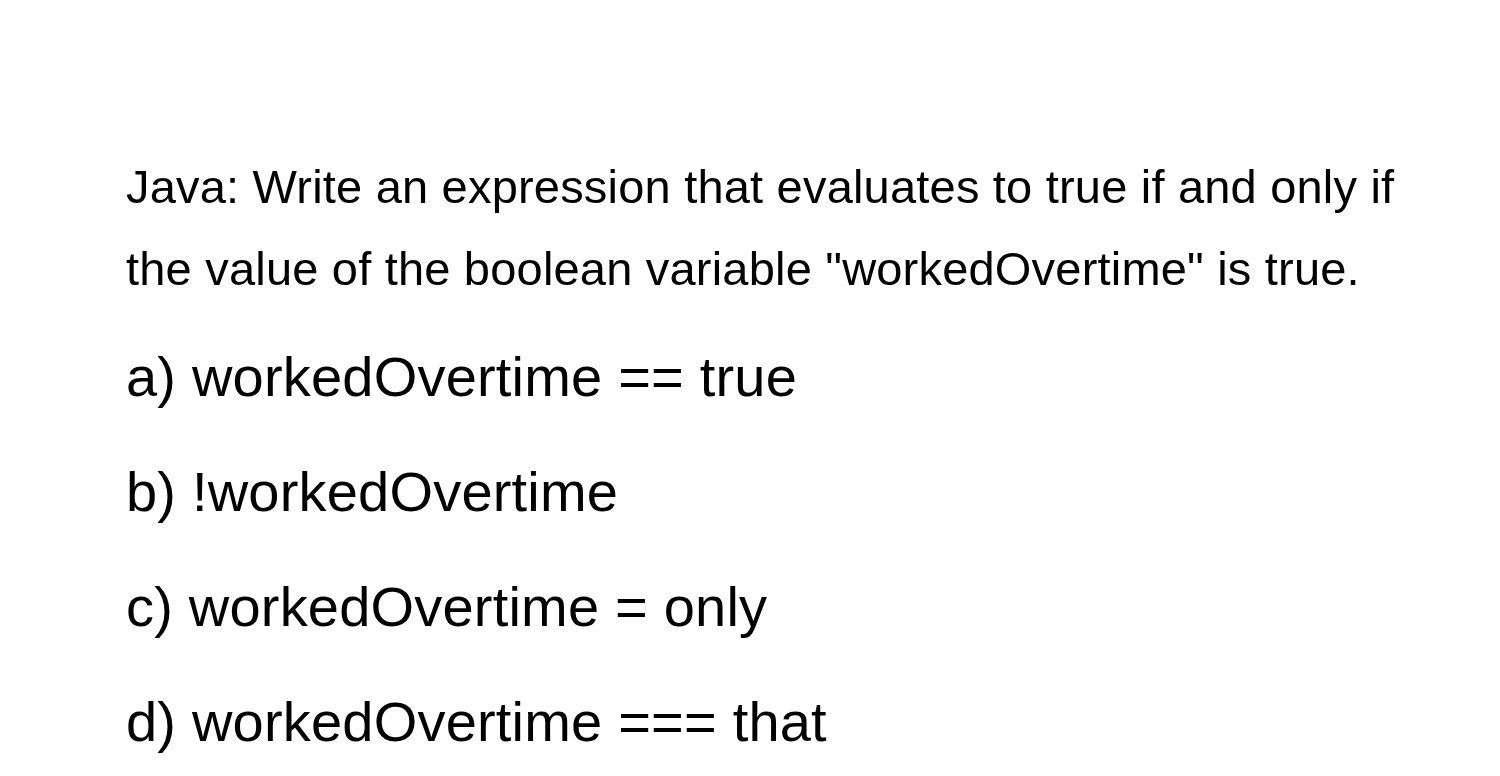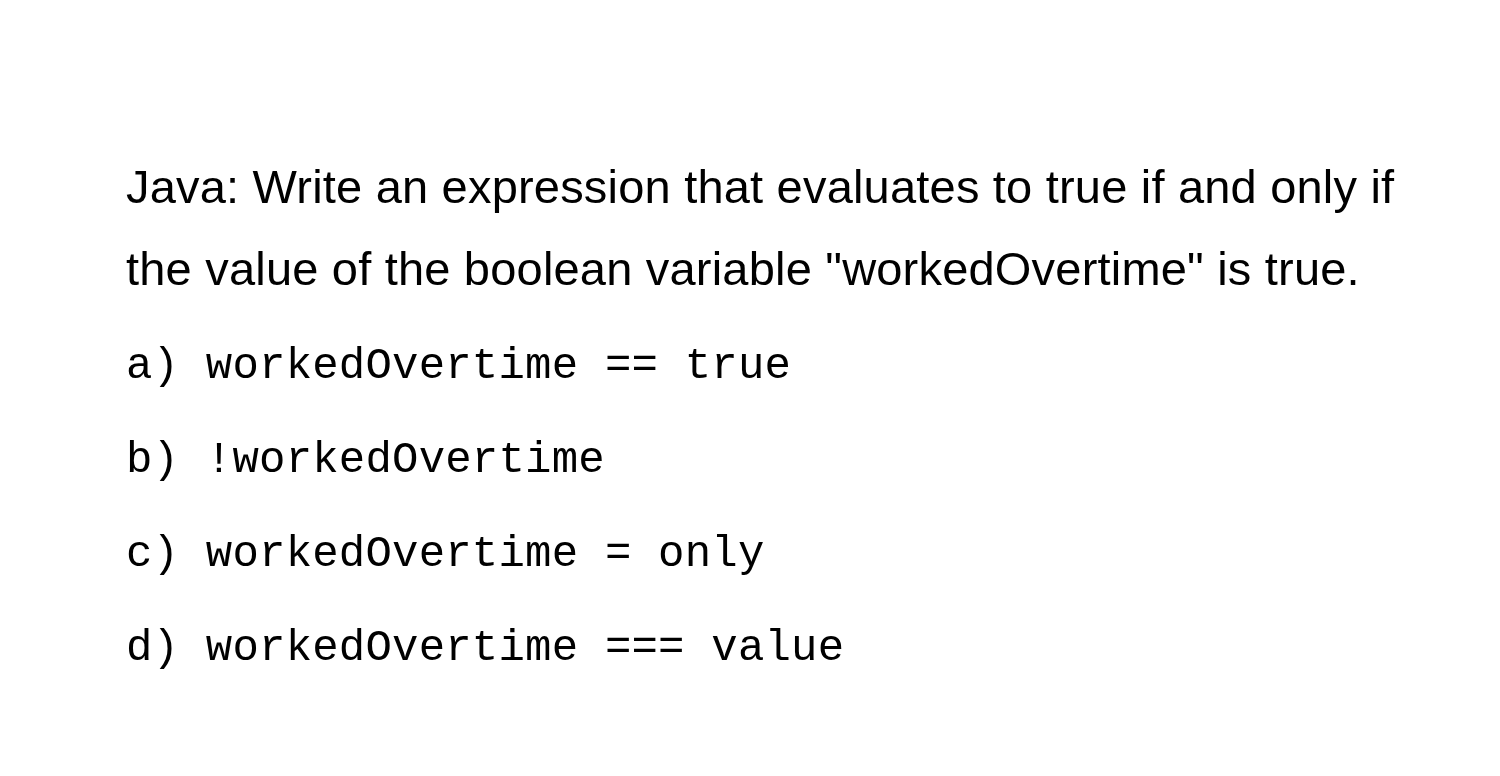--- a/index.html
+++ b/index.html
@@ -14,26 +14,25 @@
       font-family: Arial, Helvetica, sans-serif;
       padding: 95px 75px 0 75px;
       color: #000000;
     }
     .question-text {
       font-size: 47px;
       line-height: 1.75;
       letter-spacing: 0.2px;
     }
     .option {
-      font-size: 44px;
+      font-size: 56px;
       line-height: 1.75;
       letter-spacing: 0.2px;
-      font-family: Liberation Mono, monospace;
     }
   </style>
 </head>
 <body>
 
 <div class="question-text">Java: Write an expression that evaluates to true if and only if the value of the boolean variable "workedOvertime" is true.</div>
 <div class="option">a) workedOvertime == true</div>
 <div class="option">b) !workedOvertime</div>
 <div class="option">c) workedOvertime = only</div>
-<div class="option">d) workedOvertime === value</div>
+<div class="option">d) workedOvertime === that</div>
 
 </body></html>

